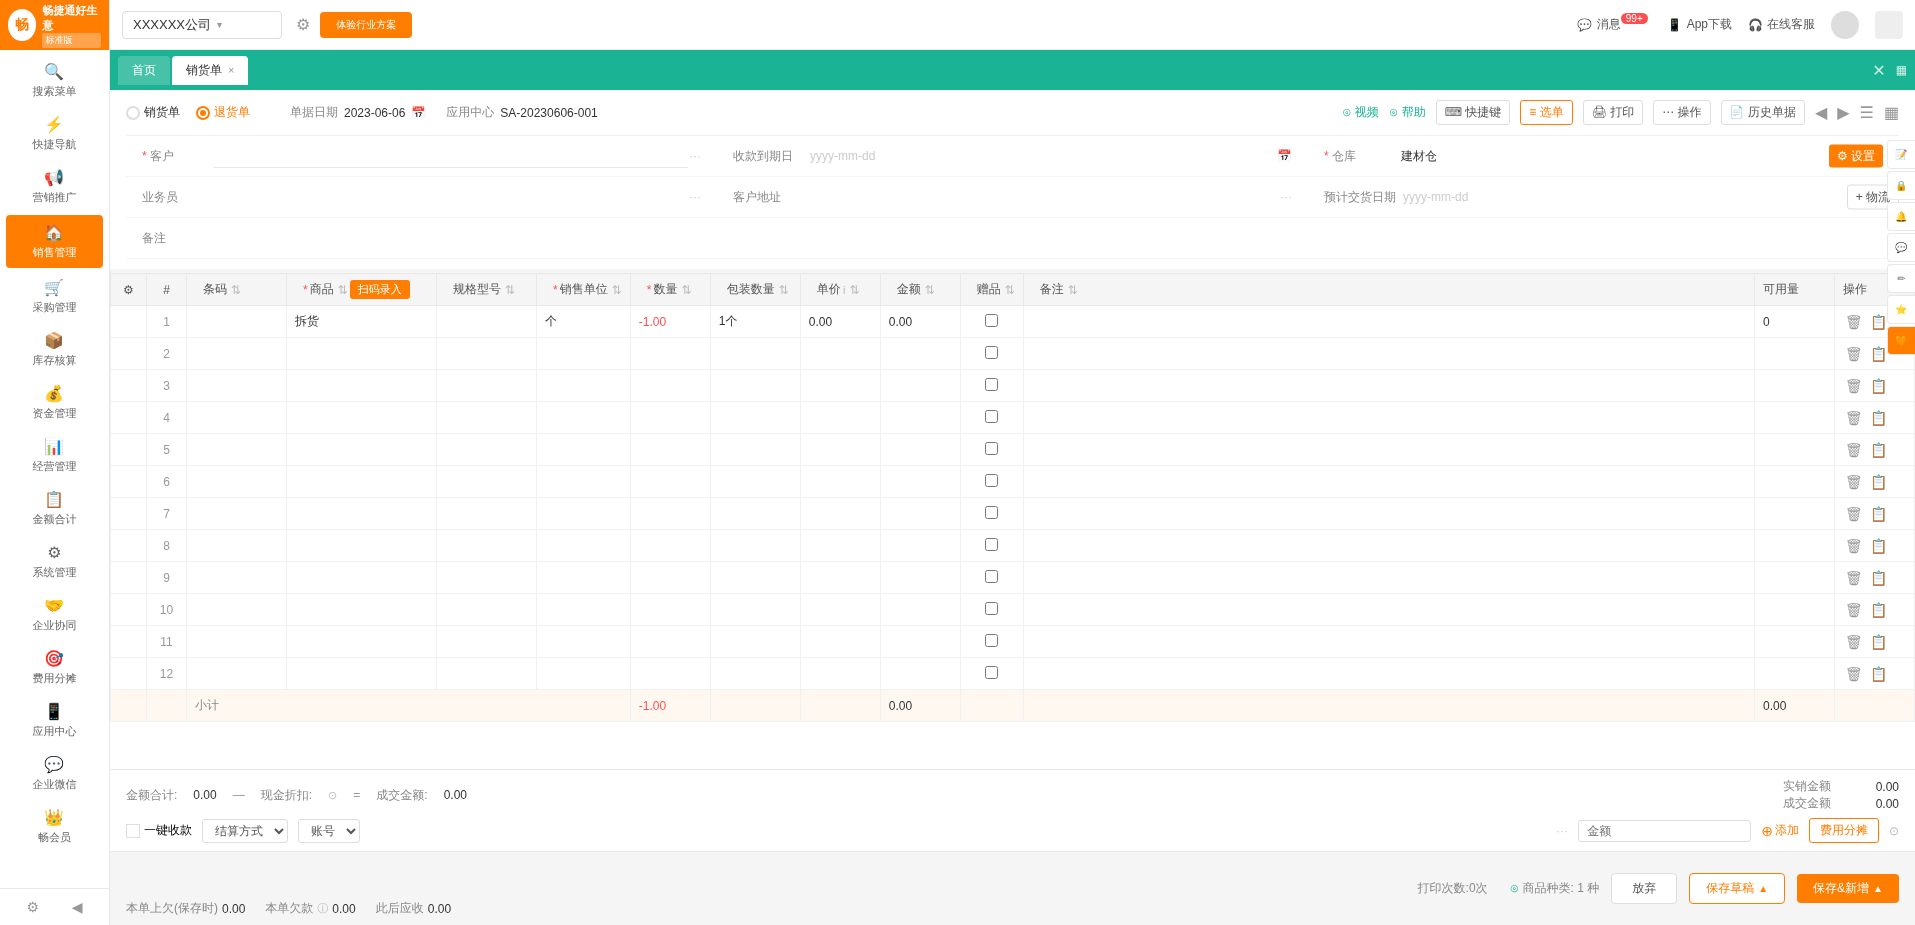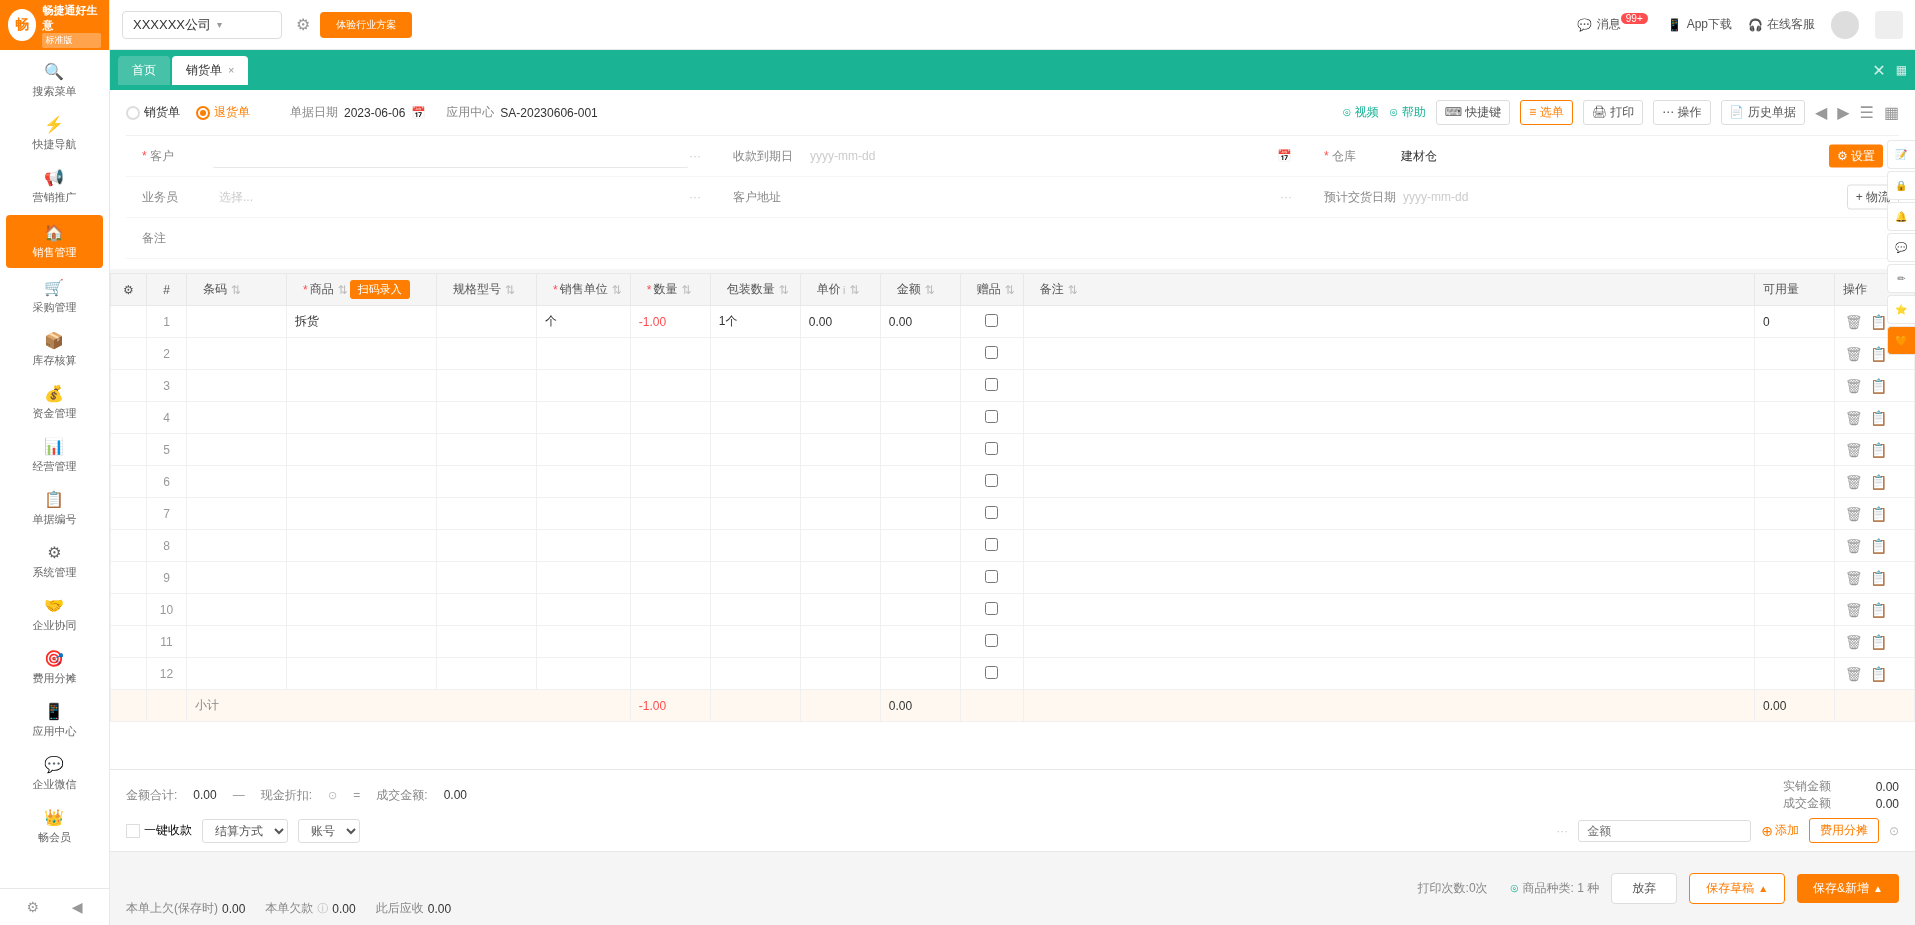--- a/index.html
+++ b/index.html
@@ -162,21 +162,21 @@
     <div class="sidebar-item">
       <span class="s-icon">💰</span>
       <span class="s-label">资金管理</span>
     </div>
     <div class="sidebar-item">
       <span class="s-icon">📊</span>
       <span class="s-label">经营管理</span>
     </div>
     <div class="sidebar-item">
       <span class="s-icon">📋</span>
-      <span class="s-label">单据编号</span>
+      <span class="s-label">金额合计</span>
     </div>
     <div class="sidebar-item">
       <span class="s-icon">⚙</span>
       <span class="s-label">系统管理</span>
     </div>
     <div class="sidebar-item">
       <span class="s-icon">🤝</span>
       <span class="s-label">企业协同</span>
     </div>
     <div class="sidebar-item">
@@ -302,21 +302,20 @@
             <span>建材仓</span>
           </div>
           <span class="field-dots">···</span>
           <div style="position:absolute;right:16px;top:50%;transform:translateY(-50%);display:flex;gap:6px;">
             <button class="settings-btn">⚙ 设置</button>
           </div>
         </div>
 
         <div class="field-row">
           <span class="field-label">业务员</span>
-          <div class="field-input-box" style="flex:1;color:#ccc;">选择...</div>
           <span class="field-dots">···</span>
         </div>
         <div class="field-row">
           <span class="field-label">客户地址</span>
           <div class="field-input-box" style="flex:1;"></div>
           <span class="field-dots">···</span>
         </div>
         <div class="field-row" style="position:relative;">
           <span class="field-label">预计交货日期</span>
           <div class="field-input-box" style="flex:1;color:#ccc;">yyyy-mm-dd</div>

